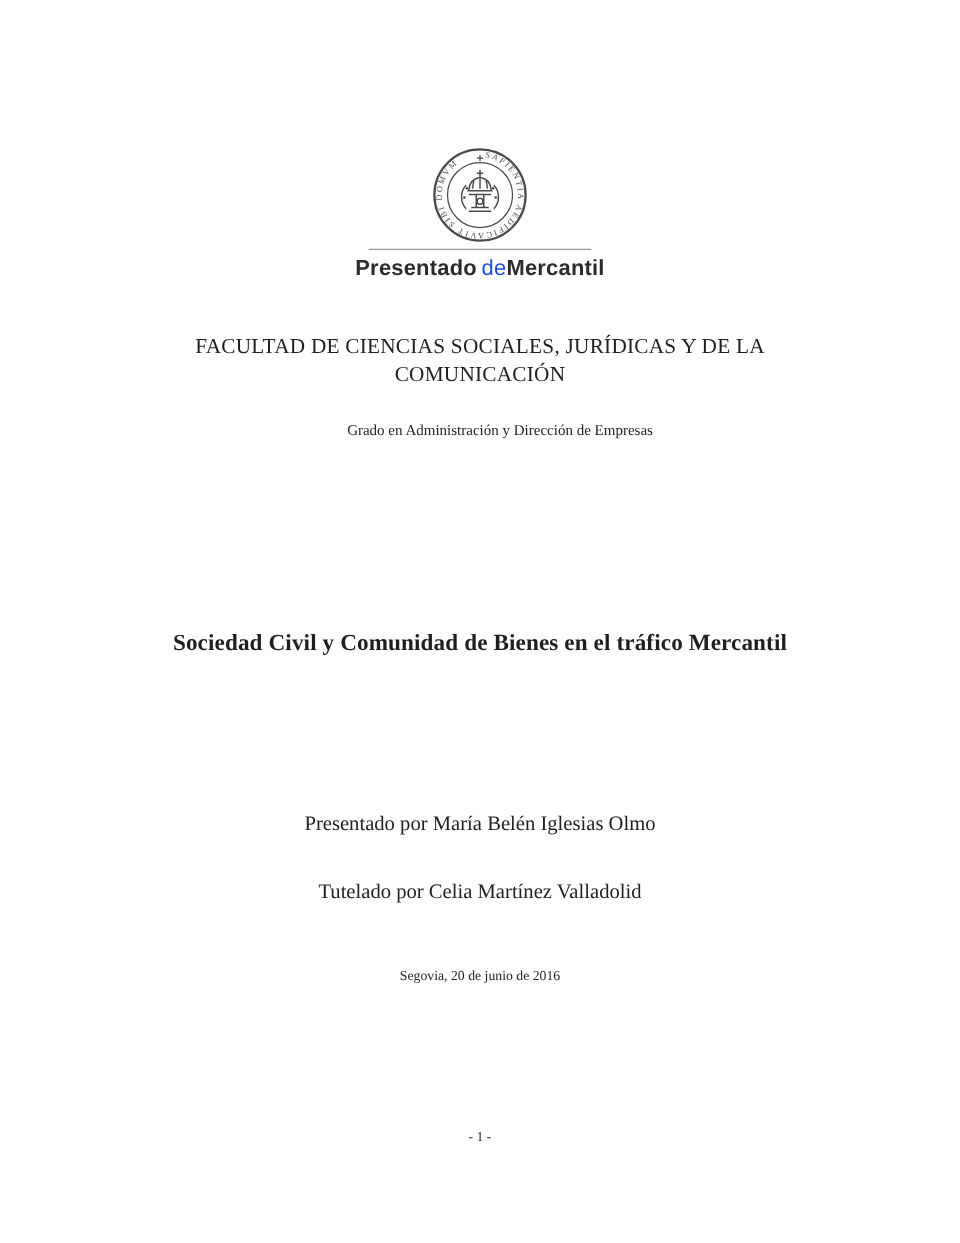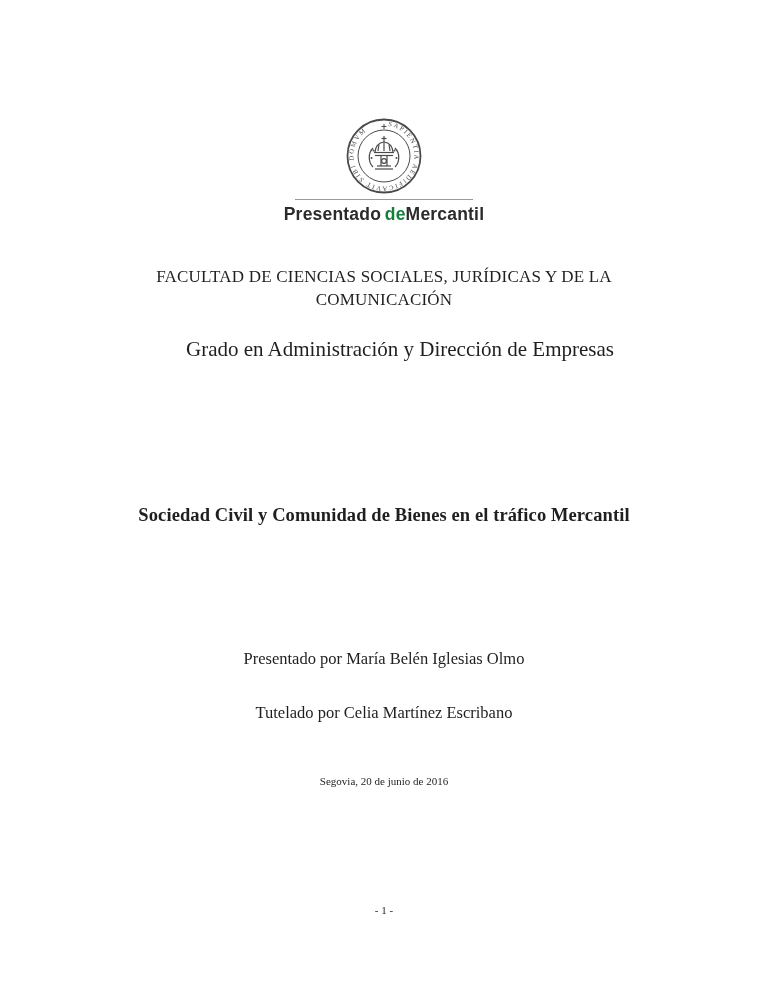--- a/index.html
+++ b/index.html
@@ -31,29 +31,29 @@
     border-top: 1px solid #9a9a9a;
   }
   .wordmark {
     top: 204px;
     font-family: "Liberation Sans", sans-serif;
     font-size: 17.5px;
     color: #2b2b2b;
     letter-spacing: 0.2px;
   }
   .wordmark .wm-bold { font-weight: 700; }
-  .wordmark .wm-light { font-weight: 700; color: #15803d; }
+  .wordmark .wm-light { font-weight: 400; color: #1d4ed8; }
   
   .faculty {
     top: 266px;
     font-size: 17px;
     line-height: 1.35;
     letter-spacing: 0.2px;
   }
-  .degree   { top: 337px; font-size: 21px; padding-left: 32px; }
+  .degree   { top: 337px; font-size: 12px; padding-left: 32px; }
   .worktype { top: 455px; font-size: 16.5px; letter-spacing: 0.4px; }
   .thesis-title {
     top: 505px;
     font-size: 18.5px;
     font-weight: 700;
     letter-spacing: 0.1px;
   }
   .presented { top: 620px; font-size: 16.5px; margin-top: 29px; }
   .tutored   { top: 703px; font-size: 16.5px; }
   .placedate { top: 775px; font-size: 11px; }
@@ -123,19 +123,19 @@
     <div>COMUNICACIÓN</div>
   </div>
 
   <div class="centered-abs degree">Grado en Administración y Dirección de Empresas</div>
 
 
   <div class="centered-abs thesis-title">Sociedad Civil y Comunidad de Bienes en el tráfico Mercantil</div>
 
   <div class="centered-abs presented">Presentado por María Belén Iglesias Olmo</div>
 
-  <div class="centered-abs tutored">Tutelado por Celia Martínez Escribano</div>
+  <div class="centered-abs tutored">Tutelado por Celia Martínez Valladolid</div>
 
   <div class="centered-abs placedate">Segovia, 20 de junio de 2016</div>
 
   <div class="centered-abs pagenum">- 1 -</div>
 
 </div>
 
 </body></html>

